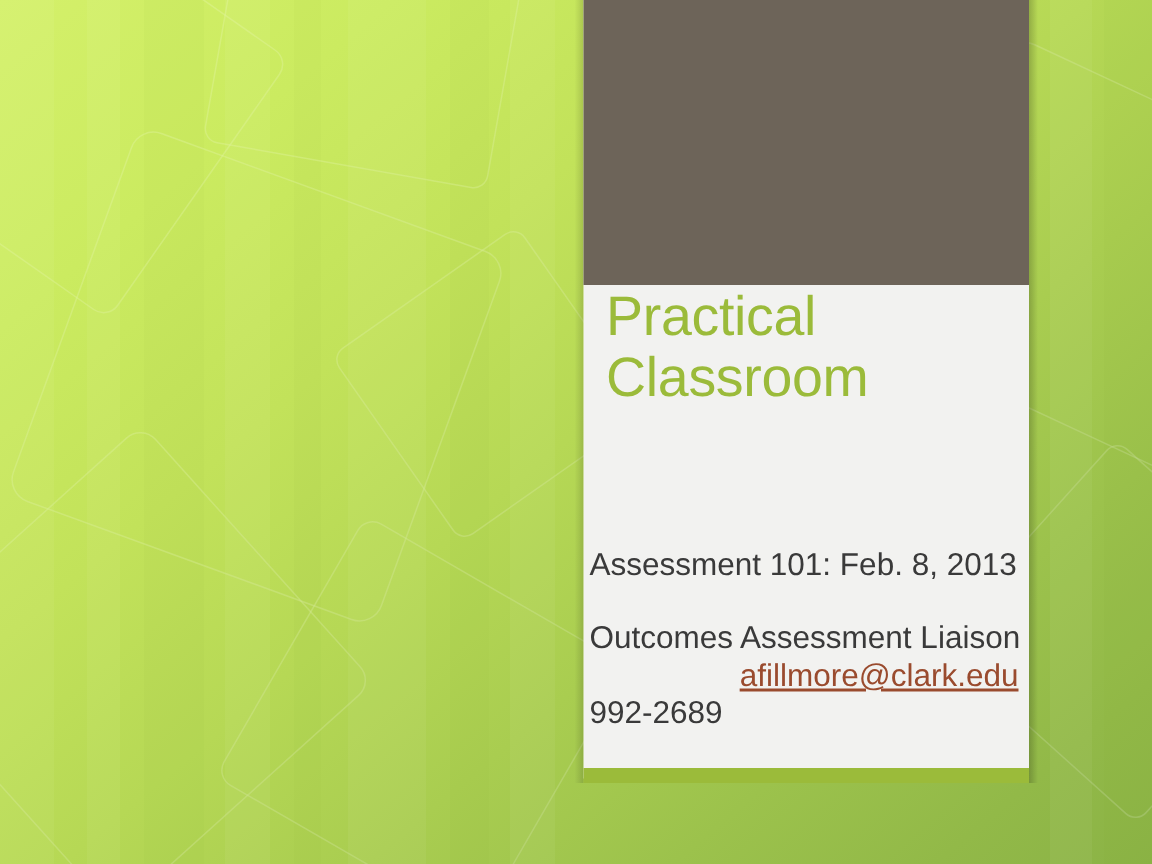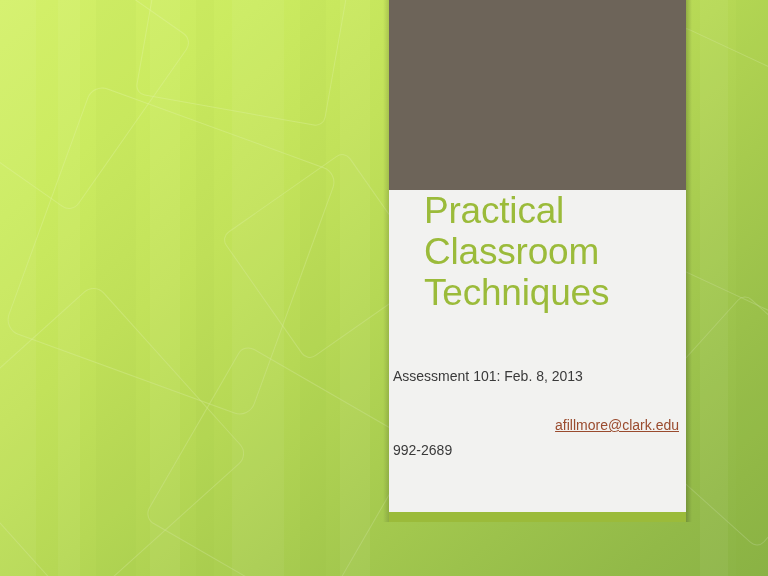--- a/index.html
+++ b/index.html
@@ -90,36 +90,36 @@
   .card-shadow-l {
     position: absolute;
     left: 383px;
     top: 0;
     width: 6px;
     height: 522px;
     background: linear-gradient(to left, rgba(0,0,0,0.14), rgba(0,0,0,0));
   }
   .title {
     position: absolute;
-    left: 424px;
+    left: 404px;
     top: 190px;
     width: 276px;
     color: #9bbb3a;
     font-size: 37px;
     line-height: 41px;
     font-weight: 400;
     letter-spacing: -0.2px;
   }
   .subtitle-block {
     position: absolute;
     left: 393px;
     top: 364px;
     width: 286px;
     color: #3a3a3a;
-    font-size: 14px;
+    font-size: 21px;
     line-height: 25px;
   }
   .sub-line {
     white-space: nowrap;
   }
   .sub-gap {
     height: 24px;
   }
   .link {
     color: #9a4b2e;
@@ -158,25 +158,25 @@
 
   <div class="card-shadow-l"></div>
   <div class="card"></div>
   <div class="card-shadow-r"></div>
 
   <div class="card-photo"></div>
 
   <div class="title">
     <div>Practical</div>
     <div>Classroom</div>
-    <div>Techniques</div>
   </div>
 
   <div class="subtitle-block">
     <div class="sub-line">Assessment 101: Feb. 8, 2013</div>
     <div class="sub-gap"></div>
+    <div class="sub-line">Outcomes Assessment Liaison</div>
     <div class="sub-line link">afillmore@clark.edu</div>
     <div class="sub-line">992-2689</div>
   </div>
 
   <div class="card-bottom-bar"></div>
 
 </div>
 
 </body></html>

